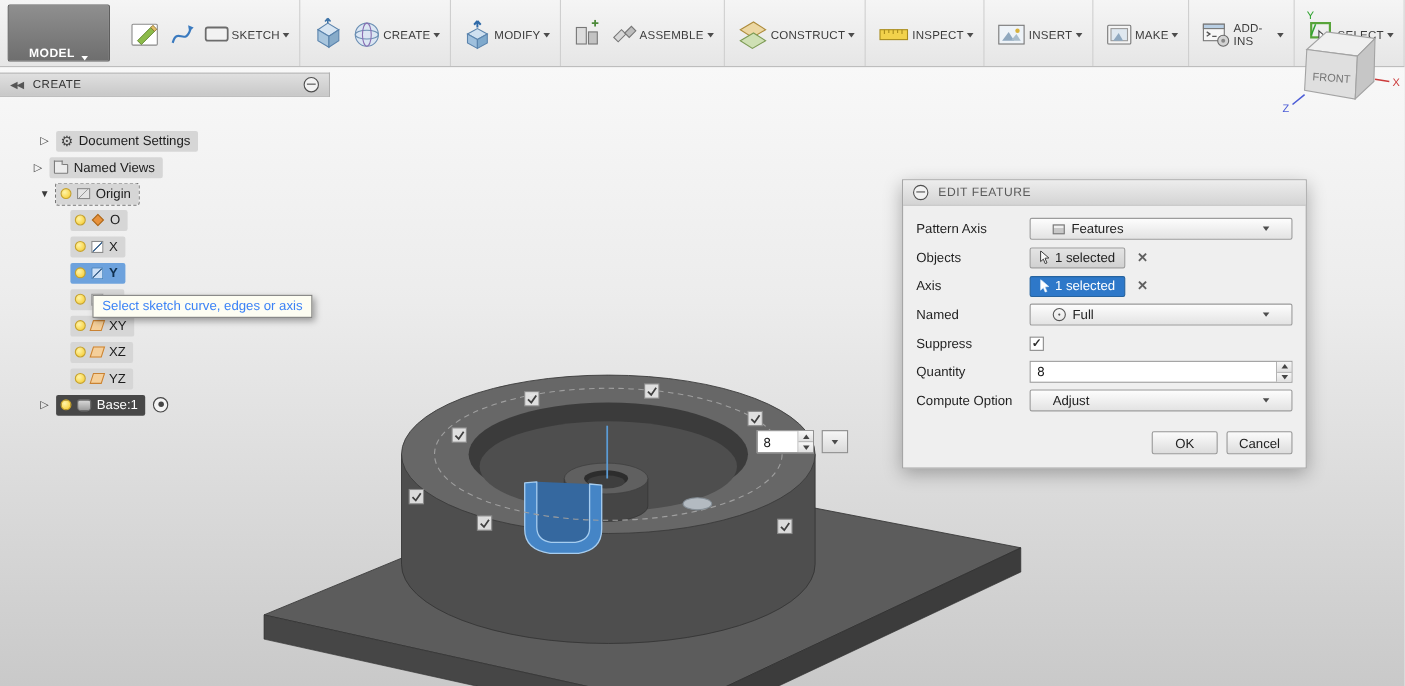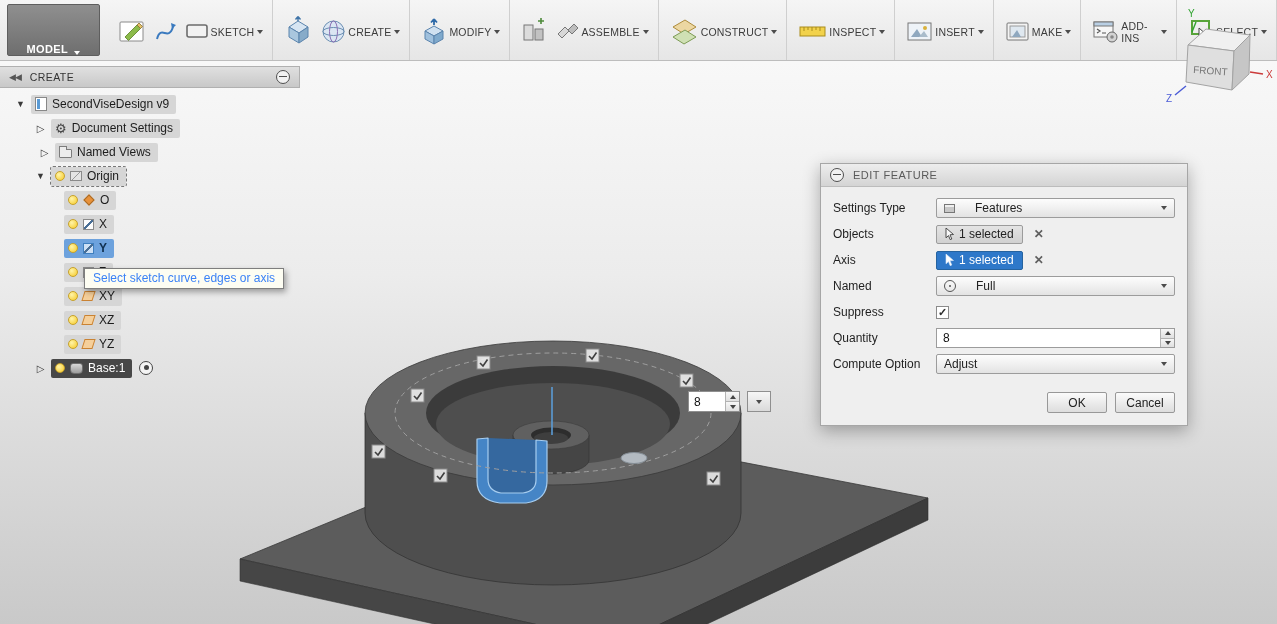--- a/index.html
+++ b/index.html
@@ -83,21 +83,21 @@
   .dialog{position:absolute;left:820px;top:163px;width:368px;z-index:10;background:#efefef;
     border:1px solid #a6a6a6;box-shadow:0 5px 16px rgba(0,0,0,.3);font-size:12px}
   .dlg-header{height:23px;background:linear-gradient(#ededed,#d4d4d4);border-bottom:1px solid #bcbcbc;
     display:flex;align-items:center;padding:0 9px;gap:9px}
   .dlg-title{font-size:11px;font-weight:normal;color:#5a5a5a;letter-spacing:.5px}
   .dlg-body{padding:8px 12px 0}
   .dlg-row{display:flex;align-items:center;height:26px}
   .dlg-label{width:103px;flex:none;color:#1f1f1f}
   .dlg-ctrl{flex:1;display:flex;align-items:center}
   .dropdown{flex:1;height:20px;border:1px solid #9c9c9c;border-radius:2px;cursor:pointer;
-    background:linear-gradient(#fdfdfd,#e3e3e3);display:flex;align-items:center;padding:0 7px;gap:20px}
+    background:linear-gradient(#fdfdfd,#e3e3e3);display:flex;align-items:center;padding:0 20px;gap:6px}
   .dd-text{flex:1}
   .feat-ic{width:11px;height:9px;background:#d4d4d4;border:1px solid #777;flex:none;
     background-image:linear-gradient(180deg,#efefef 30%,#c8c8c8 30%)}
   .full-ic{width:12px;height:12px;border:1.2px solid #555;border-radius:50%;position:relative;flex:none}
   .full-ic::after{content:"";position:absolute;left:3.8px;top:3.8px;width:2.6px;height:2.6px;
     border-radius:50%;background:#555}
   .chip{height:19px;display:inline-flex;align-items:center;gap:5px;padding:0 8px;cursor:pointer;
     border:1px solid #9c9c9c;border-radius:2px;background:linear-gradient(#e4e4e4,#d1d1d1)}
   .chip.blue{background:#2e78c9;border-color:#26639f;color:#fff}
   .x-btn{margin-left:11px;font-size:12px;font-weight:bold;color:#5f5f5f;cursor:pointer}
@@ -420,37 +420,30 @@
   <text x="16" y="100" font-size="10" fill="#4a5bd6">Z</text>
 </svg>
 
 <div class="browser-header">
   <span class="collapse-ic"></span>
   <span class="browser-title">CREATE</span>
   <span class="minus-btn"></span>
 </div>
 
 <div class="tree">
-  <div class="tree-row" style="top:0;left:14px">
-    <span class="exp open"></span>
-    <span class="pill">
-      <span class="doc-ic"></span>
-      <span class="lbl">SecondViseDesign v9</span>
-    </span>
-  </div>
 
   <div class="tree-row" style="top:24px;left:34px">
     <span class="exp closed"></span>
     <span class="pill">
       <span class="gear-ic"></span>
       <span class="lbl">Document Settings</span>
     </span>
   </div>
 
-  <div class="tree-row" style="top:48px;left:38px">
+  <div class="tree-row" style="top:48px;left:28px">
     <span class="exp closed"></span>
     <span class="pill">
       <span class="folder-ic"></span>
       <span class="lbl">Named Views</span>
     </span>
   </div>
 
   <div class="tree-row" style="top:72px;left:34px">
     <span class="exp open"></span>
     <span class="pill focus-dash">
@@ -531,21 +524,21 @@
   <span>Select sketch curve, edges or axis</span>
 </div>
 
 <div class="dialog">
   <div class="dlg-header">
     <span class="minus-btn"></span>
     <span class="dlg-title">EDIT FEATURE</span>
   </div>
   <div class="dlg-body">
     <div class="dlg-row">
-      <span class="dlg-label">Settings Type</span>
+      <span class="dlg-label">Pattern Axis</span>
       <span class="dlg-ctrl">
         <span class="dropdown">
           <span class="feat-ic"></span>
           <span class="dd-text">Features</span>
           <i class="car"></i>
         </span>
       </span>
     </div>
 
     <div class="dlg-row">

